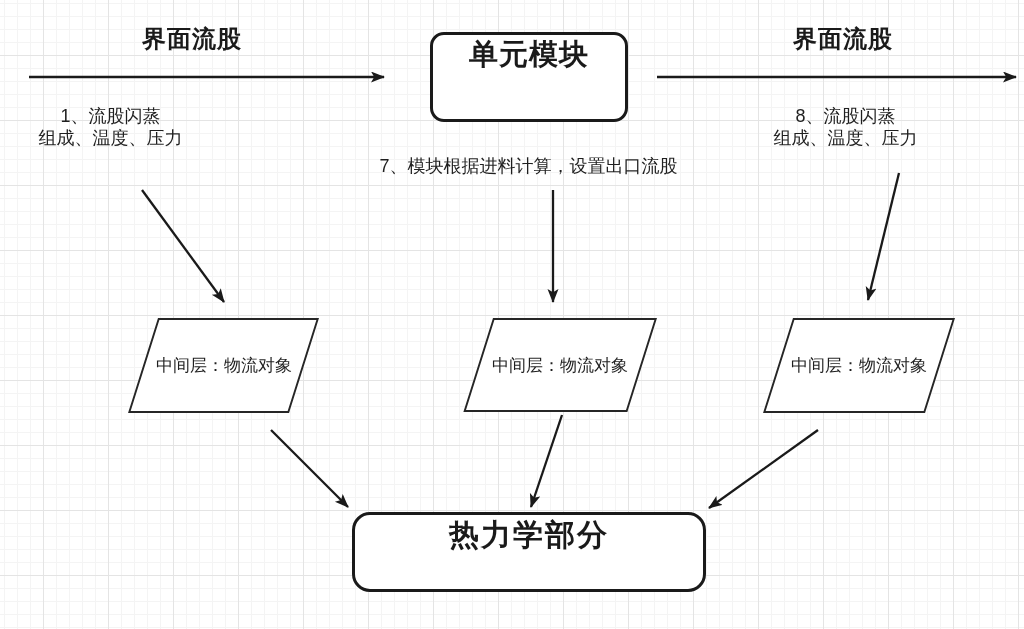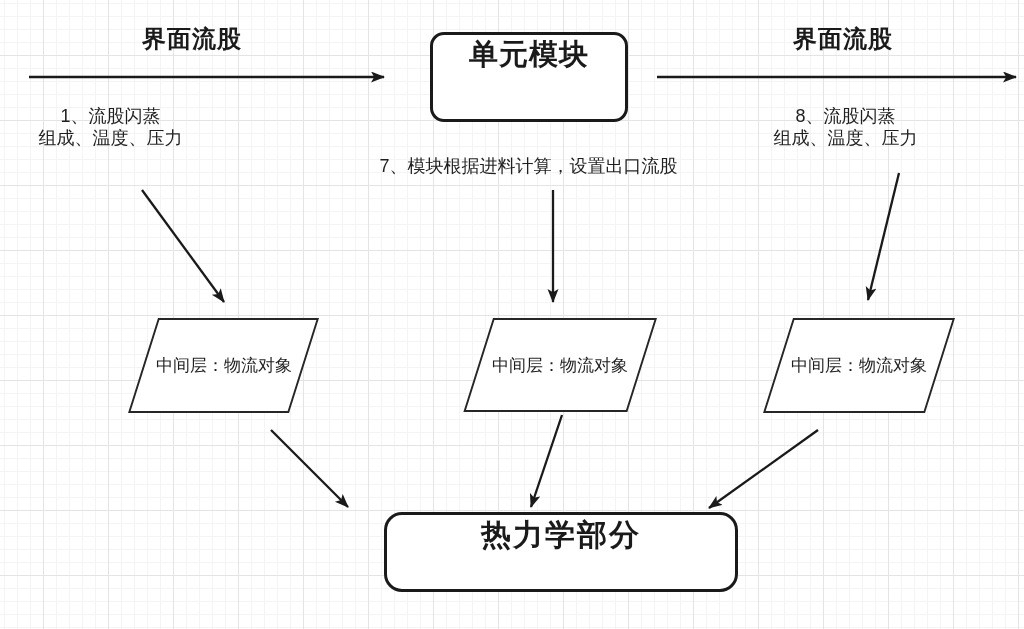--- a/index.html
+++ b/index.html
@@ -63,21 +63,20 @@
     border-radius: 14px;
     font-size: 29px;
     letter-spacing: 1px;
   }
   .thermo {
     left: 352px; top: 512px;
     width: 354px; height: 80px;
     border-radius: 18px;
     font-size: 30px;
     letter-spacing: 2px;
-    margin-left: 32px;
   }
   .para {
     position: absolute;
     z-index: 2;
     box-sizing: border-box;
     background: #ffffff;
     border: 2.5px solid #262626;
     transform: skewX(-17.5deg);
     transform-origin: 0 0;
     display: flex;

